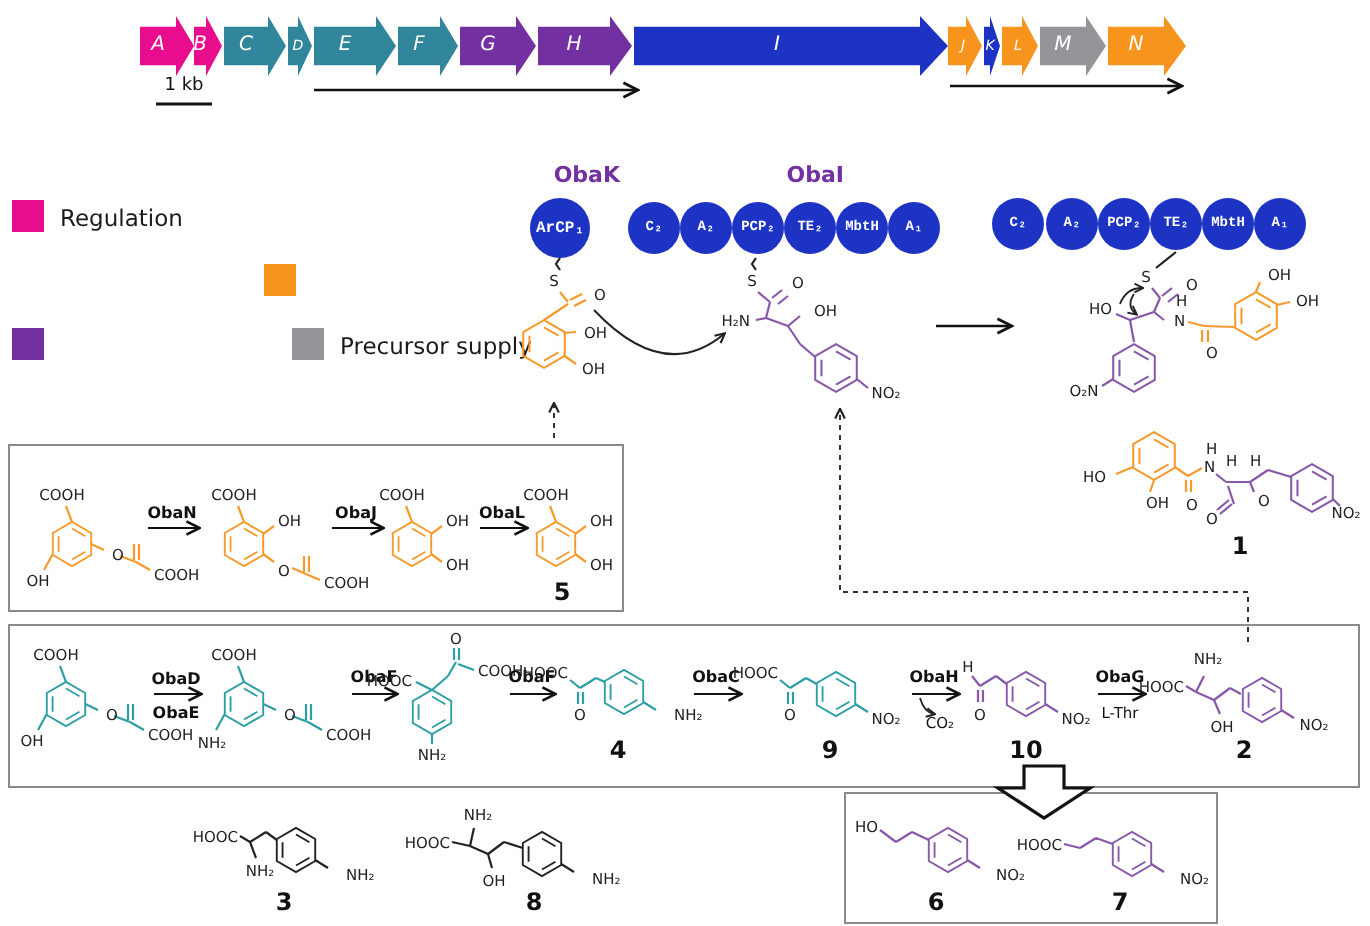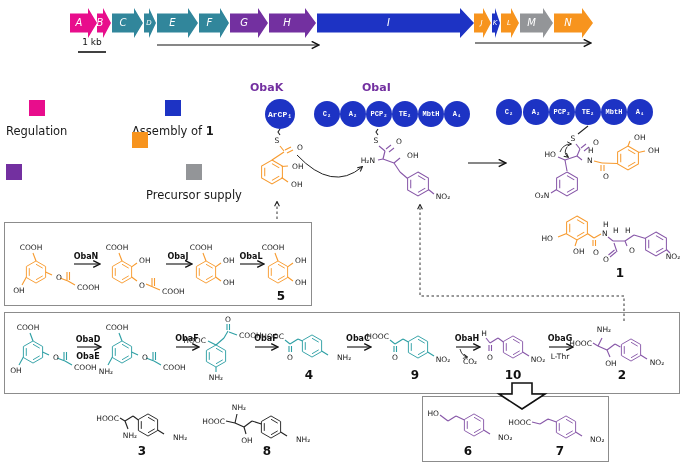--- a/index.html
+++ b/index.html
@@ -9,29 +9,29 @@
   
   .gene{position:absolute;top:8px;height:30px;--hw:9px;
         clip-path:polygon(0 18%,calc(100% - var(--hw)) 18%,calc(100% - var(--hw)) 0%,100% 50%,calc(100% - var(--hw)) 100%,calc(100% - var(--hw)) 82%,0 82%);
         display:flex;align-items:center;justify-content:center;}
   .gene span{font-style:italic;font-size:10px;color:#fff;padding-right:var(--hw);line-height:1;}
   .gene.tiny span{font-size:7px;padding-right:2px;}
   .c-reg{background:var(--regulation);} .c-b9{background:var(--bio9);}
   .c-b2{background:var(--bio2);} .c-a1{background:var(--assembly1);}
   .c-b5{background:var(--bio5);} .c-pre{background:var(--precursor);}
   
-  .legitem{position:absolute;display:flex;align-items:center;gap:8px;height:16px;flex-direction:column;}
+  .legitem{position:absolute;display:flex;align-items:flex-end;gap:8px;height:16px;}
   .legitem .sw{width:16px;height:16px;display:inline-block;flex:0 0 auto;}
   .legitem .lt{font-size:11.5px;white-space:nowrap;}
   
   .dom{position:absolute;border-radius:50%;background:var(--assembly1);color:#fff;
        display:flex;align-items:center;justify-content:center;font-weight:bold;font-family:Liberation Mono, monospace;}
   .dom.big{width:30px;height:30px;font-size:8px;}
   .dom.std{width:26px;height:26px;font-size:7px;}
-  .prot{position:absolute;width:60px;text-align:left;font-weight:bold;font-size:11px;color:var(--bio2);}
+  .prot{position:absolute;width:60px;text-align:right;font-weight:bold;font-size:11px;color:var(--bio2);}
   svg{position:absolute;left:0;top:0;}
   svg text{font-family:"DejaVu Sans",sans-serif;}
   .at{font-size:7.5px;fill:#222;}
   .num{font-size:12px;font-weight:bold;fill:#111;}
   .enz{font-size:8px;font-weight:bold;fill:#111;}
   .cof{font-size:7.5px;fill:#111;}
 </style>
 </head>
 <body>
 
@@ -83,24 +83,20 @@
   <div class="gene c-b5" style="left:554px;width:39px;--hw:11px">
       <span>N</span>
     </div>
 
   <div class="legitem" style="left:6px;top:100px">
       <span class="sw" style="background:var(--regulation)"></span>
       <span class="lt"><span>Regulation</span><b></b></span>
     </div>
   <div class="legitem" style="left:6px;top:164px">
       <span class="sw" style="background:var(--bio2)"></span>
-    </div>
-  <div class="legitem" style="left:132px;top:100px">
-      <span class="sw" style="background:var(--assembly1)"></span>
-      <span class="lt"><span>Assembly of </span><b>1</b></span>
     </div>
   <div class="legitem" style="left:132px;top:132px">
       <span class="sw" style="background:var(--bio5)"></span>
     </div>
   <div class="legitem" style="left:146px;top:164px">
       <span class="sw" style="background:var(--precursor)"></span>
       <span class="lt"><span>Precursor supply</span><b></b></span>
     </div>
 
   <div class="prot" style="left:250px;top:81px">ObaK</div>

